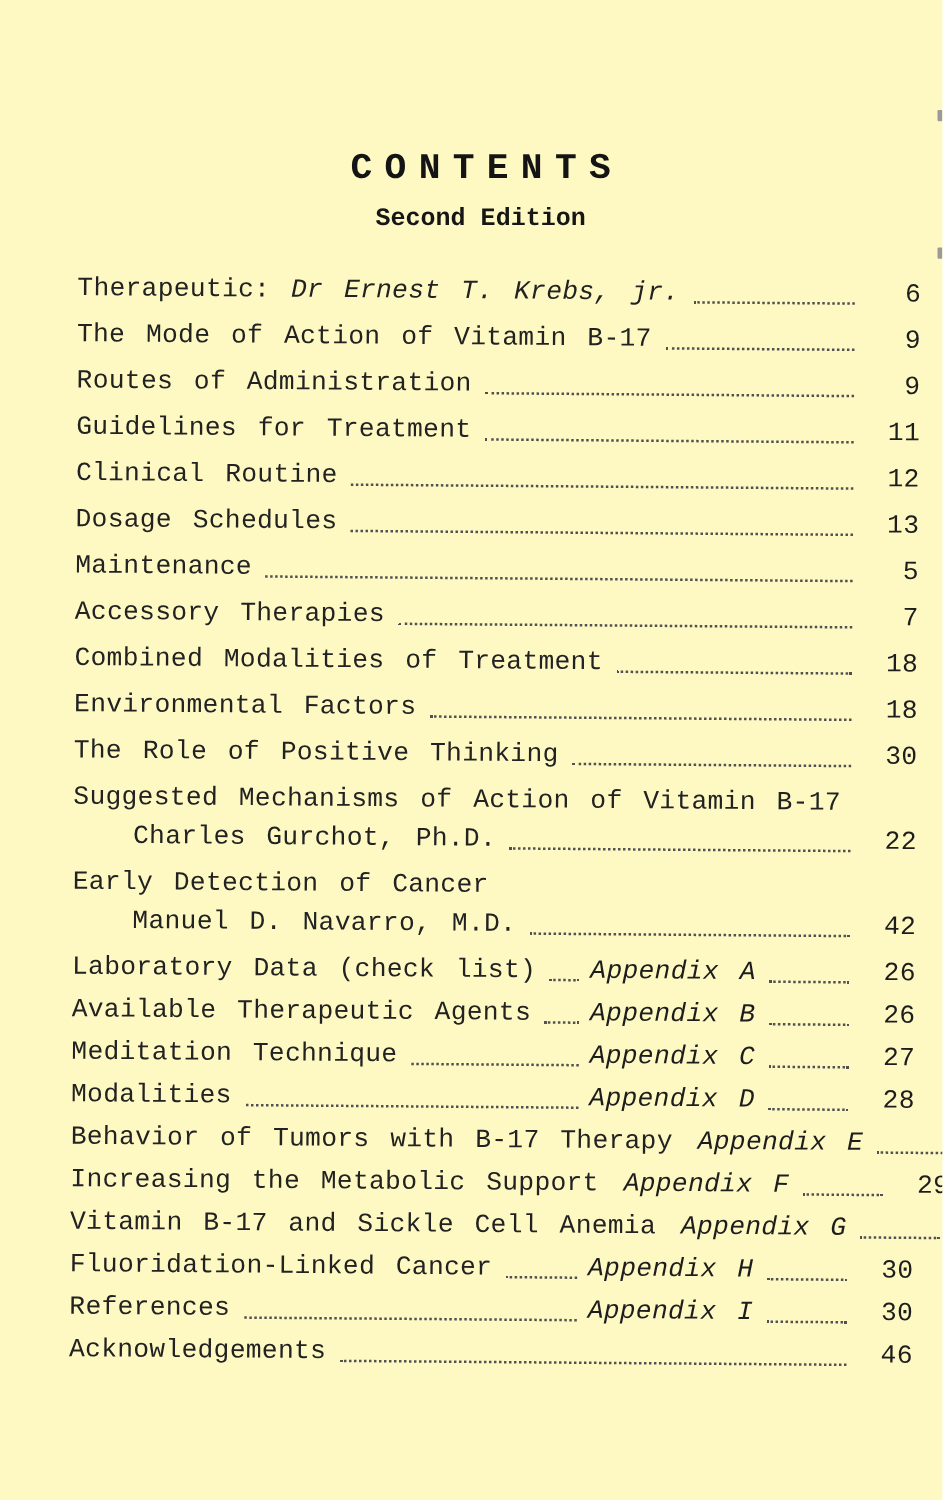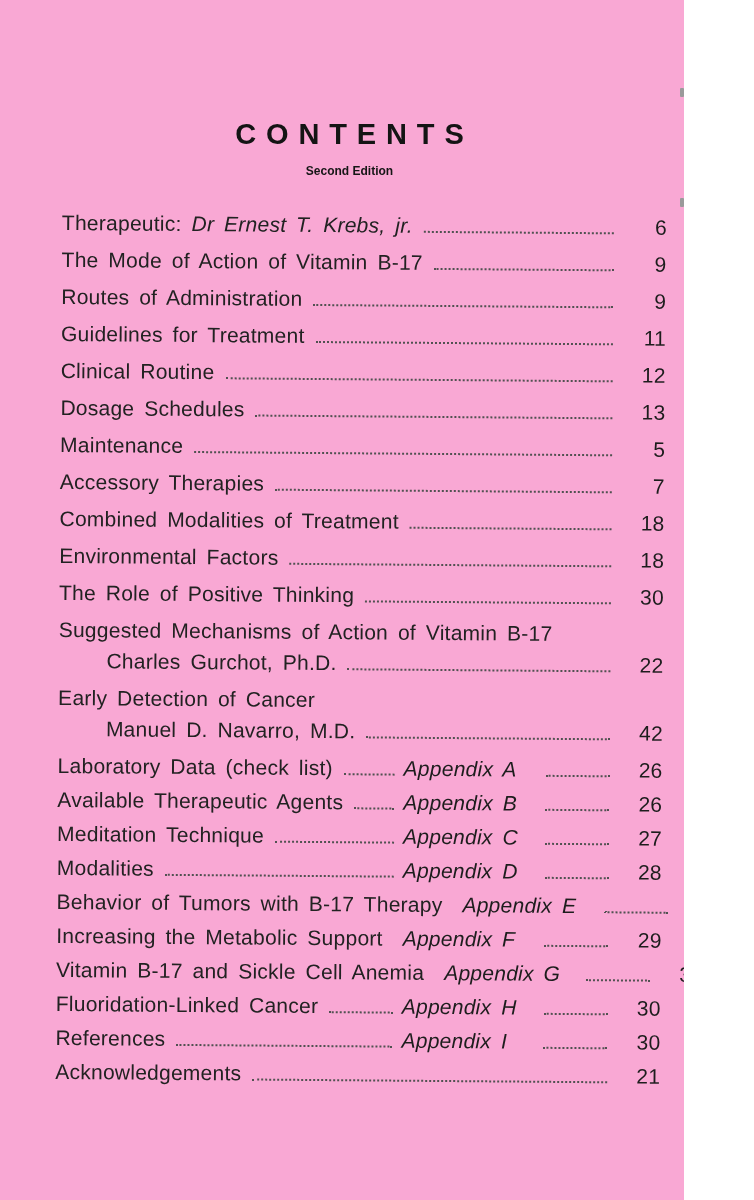--- a/index.html
+++ b/index.html
@@ -2,44 +2,44 @@
 <html><head>
 <meta charset="utf-8">
 <style>
   html, body {
     margin: 0;
     padding: 0;
     background: #ffffff;
   }
   .page {
     position: relative;
-    width: 684px;
+    width: 754px;
     height: 1200px;
-    background: #f9a8d4;
+    background: #fef9c3;
     overflow: hidden;
-    font-family: Liberation Sans, sans-serif;
+    font-family: Liberation Mono, monospace;
     color: #1f1f1f;
   }
   .content {
     padding: 118px 17px 0 62px;
   }
   .heading-block {
     text-align: center;
     margin-right: 30px;
   }
   .main-title {
     font-size: 29px;
     font-weight: bold;
     letter-spacing: 0.34em;
     margin-right: -0.34em; 
     color: #141414;
     white-space: nowrap;
   }
   .subtitle {
-    font-size: 12px;
+    font-size: 20px;
     font-weight: bold;
     margin-top: 13px;
     color: #161616;
   }
   .toc {
     margin-top: 33px;
     transform: rotate(0.45deg);
     transform-origin: 0 0;
   }
   .row {
@@ -273,18 +273,18 @@
         <span class="t">References</span>
         <span class="leader"></span>
         <span class="appendix-label italic">Appendix I</span>
         <span class="leader short"></span>
         <span class="pg">30</span>
       </div>
 
       <div class="row tight">
         <span class="t">Acknowledgements</span>
         <span class="leader"></span>
-        <span class="pg">21</span>
+        <span class="pg">46</span>
       </div>
 
     </div>
   </div>
 </div>
 
 </body></html>

